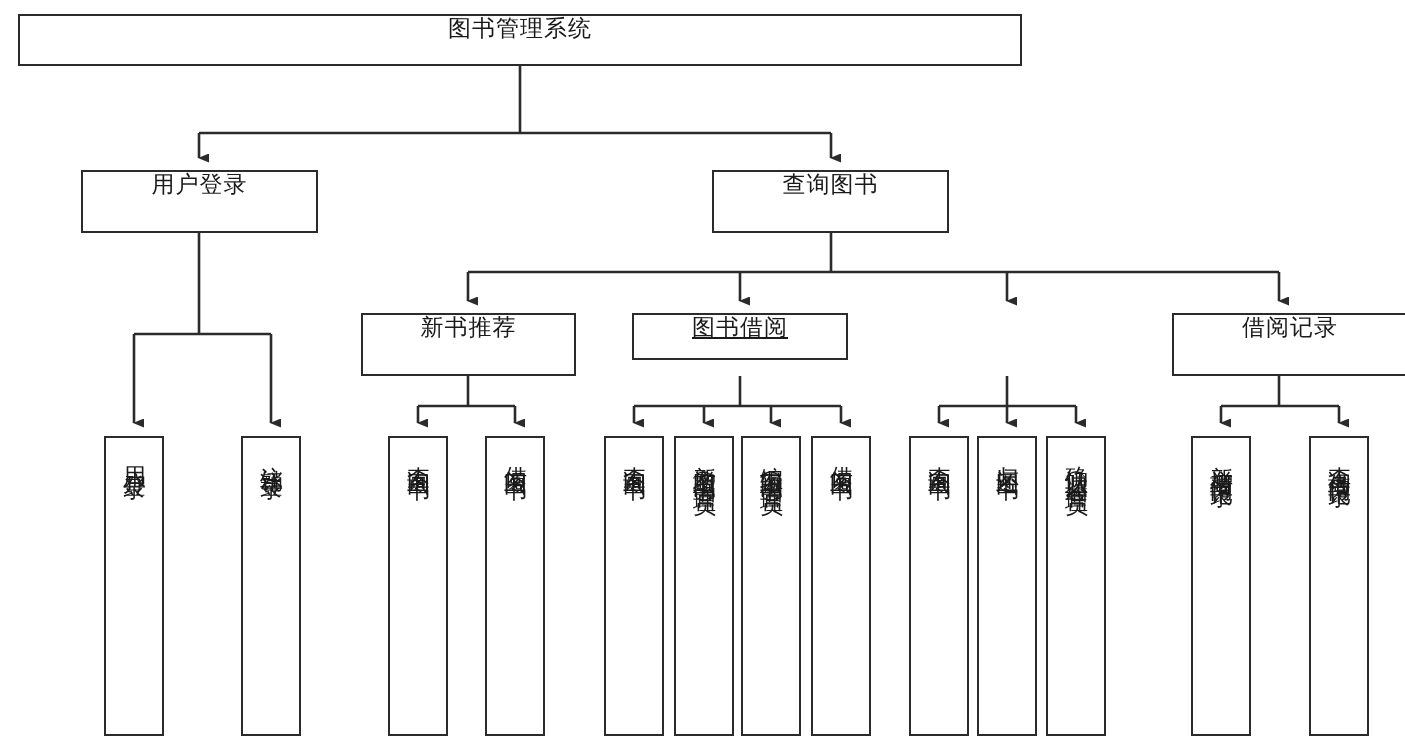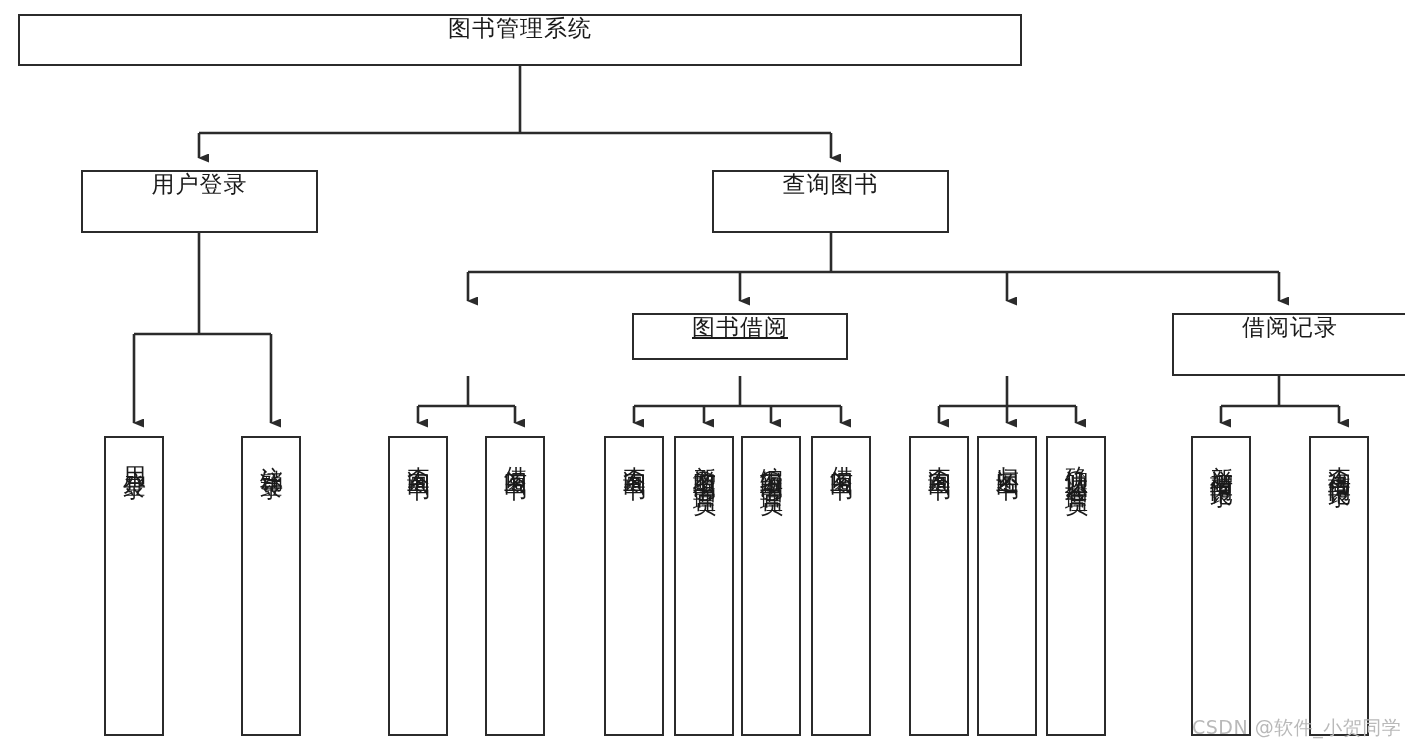--- a/index.html
+++ b/index.html
@@ -133,20 +133,23 @@
   </div>
 
   <div class="node node-h" style="left:81px; top:170px; width:237px; height:63px;">
     <span>用户登录</span>
   </div>
 
   <div class="node node-h" style="left:712px; top:170px; width:237px; height:63px;">
     <span>查询图书</span>
   </div>
 
+  <div class="node node-h" style="left:361px; top:313px; width:215px; height:63px;">
+    <span>新书推荐</span>
+  </div>
 
   <div class="node node-h" style="left:632px; top:313px; width:216px; height:47px;text-decoration:underline;">
     <span>图书借阅</span>
   </div>
 
 
   <div class="node node-h" style="left:1172px; top:313px; width:236px; height:63px;">
     <span>借阅记录</span>
   </div>
 
@@ -195,15 +198,14 @@
   </div>
 
   <div class="node node-v" style="left:1191px; top:436px; width:60px; height:300px;">
     <span class="vtext">新增借阅记录</span>
   </div>
 
   <div class="node node-v" style="left:1309px; top:436px; width:60px; height:300px;">
     <span class="vtext">查询借阅记录</span>
   </div>
 
-  <div class="watermark" style="left:1192px; top:715px;">CSDN @软件_小贺同学</div>
 
 </div>
 
 </body></html>

